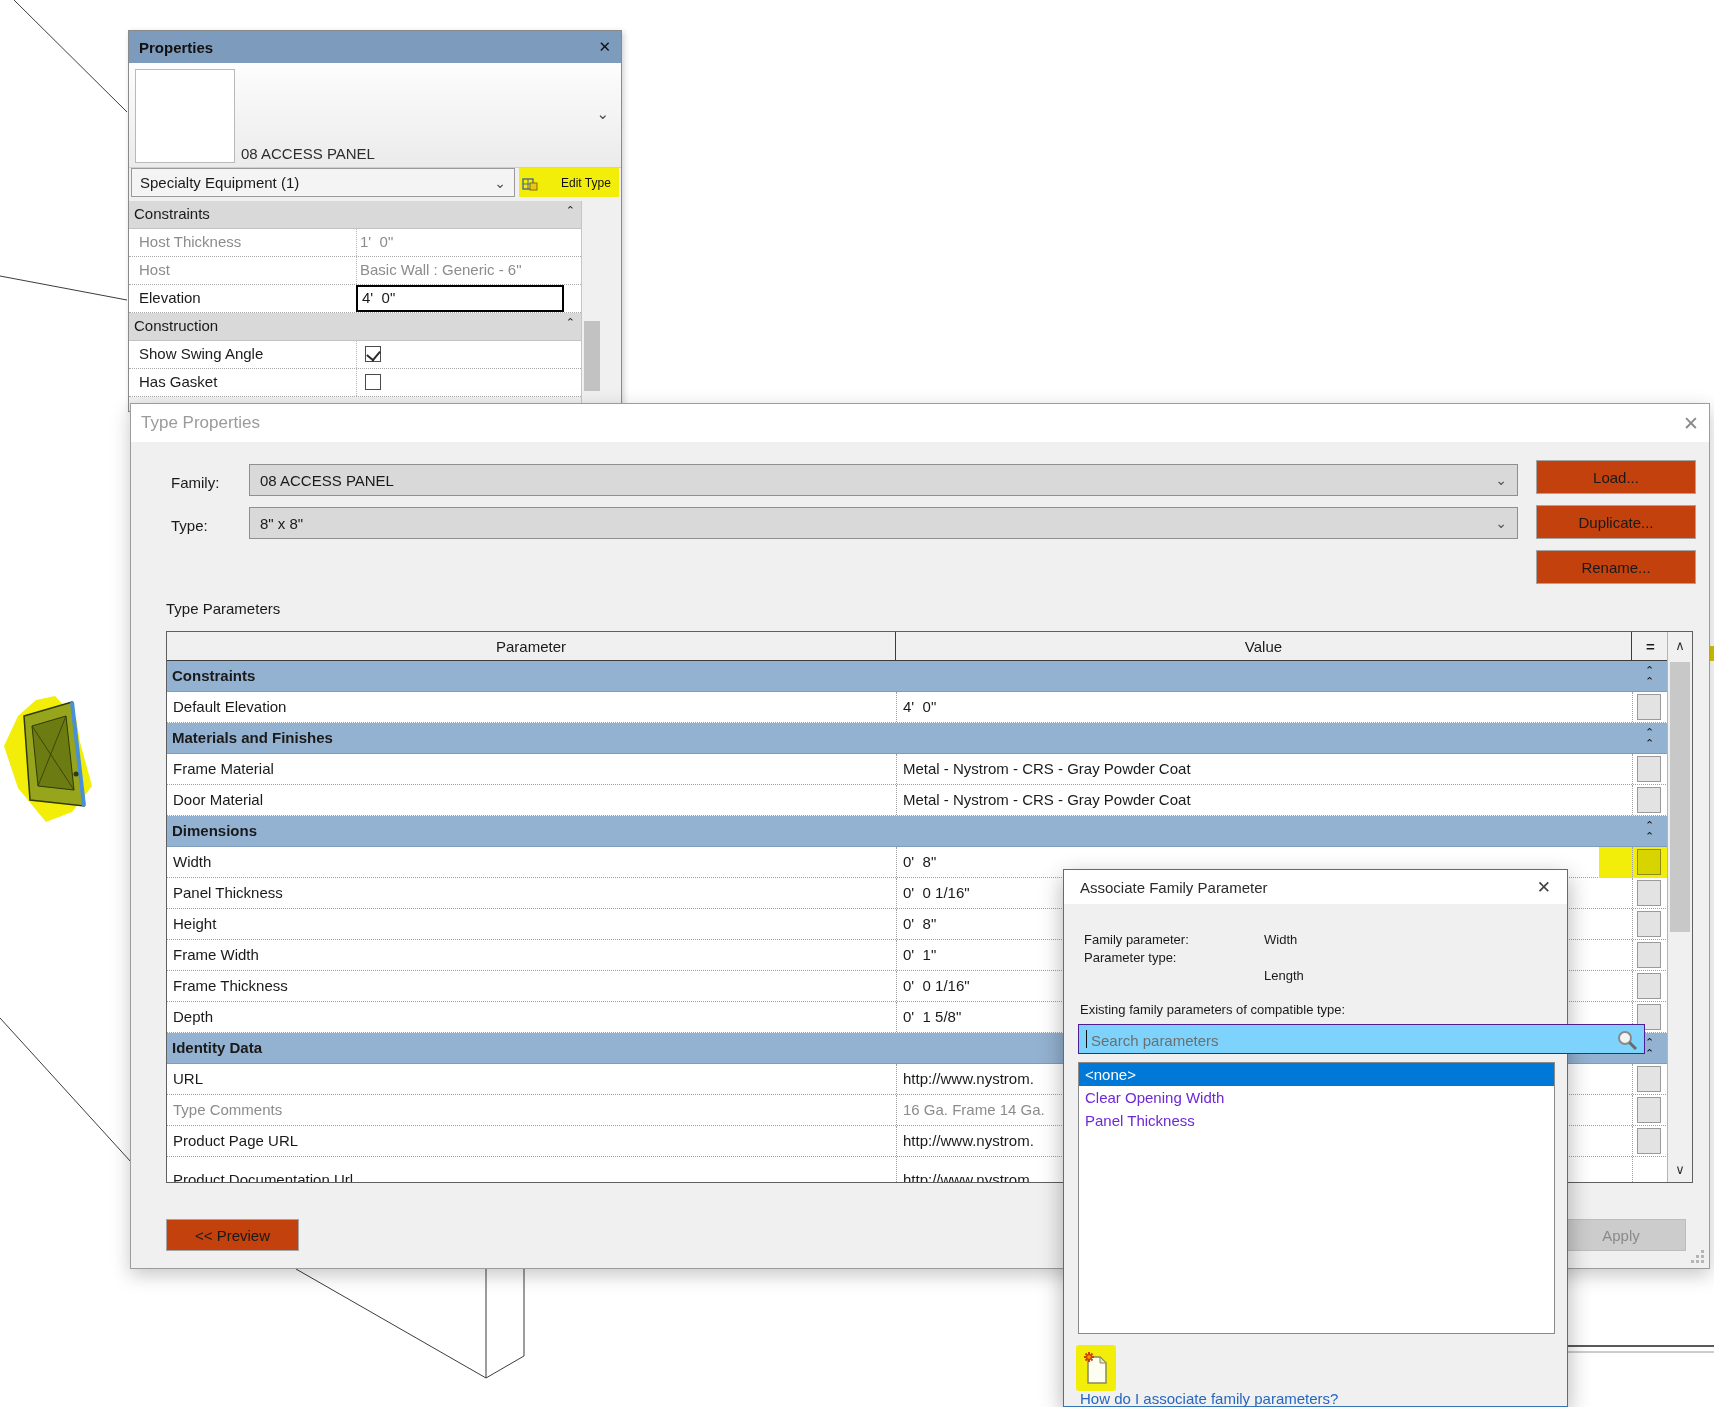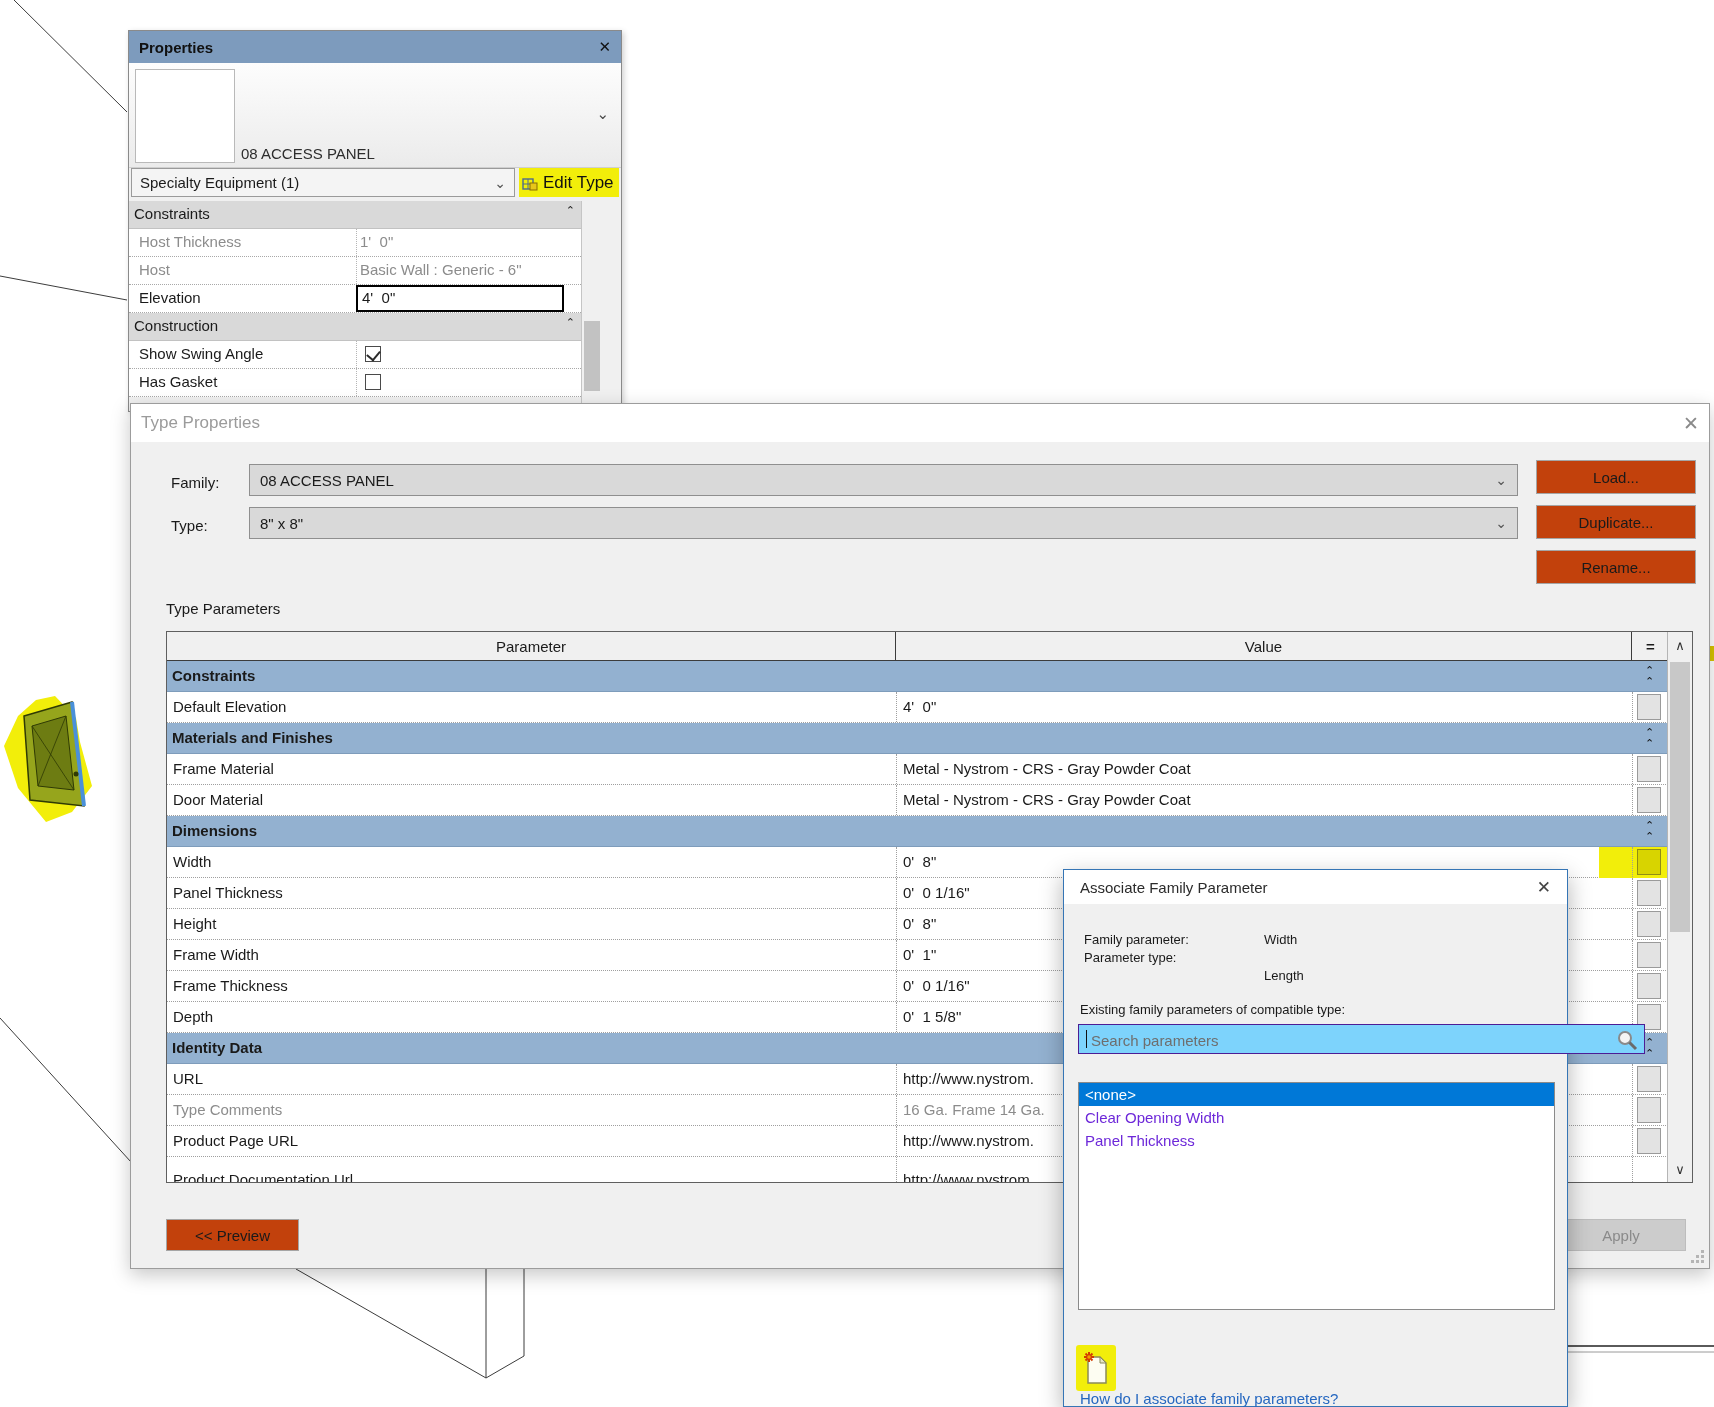--- a/index.html
+++ b/index.html
@@ -21,21 +21,21 @@
   #palette .preview{position:absolute;left:0;top:32px;right:0;height:104px;
                     background:linear-gradient(#fdfdfd,#ebebeb);border-bottom:1px solid #cfcfcf;}
   #palette .thumb{position:absolute;left:6px;top:6px;width:98px;height:92px;background:#fff;border:1px solid #b9b9b9;}
   #palette .tname{position:absolute;left:112px;top:26px;font-size:15px;color:#2d2d2d;line-height:26px;white-space:pre;}
   #palette .pvchev{position:absolute;right:12px;top:42px;font-size:15px;color:#444;}
   #palette .typesel{position:absolute;left:2px;top:137px;width:384px;height:29px;background:#f4f4f4;
                     border:1px solid #9a9a9a;box-sizing:border-box;display:flex;align-items:center;padding:0 8px;font-size:15px;}
   #palette .typesel .lbl{flex:1;}
   #palette .typesel .chev{color:#555;font-size:14px;}
   #palette .edittype{position:absolute;left:390px;top:137px;width:100px;height:29px;background:#f2ee0a;
-                     display:flex;align-items:center;gap:5px;padding:0 3px;box-sizing:border-box;font-size:17px;color:#111;}
+                     display:flex;align-items:center;gap:23px;padding:0 3px;box-sizing:border-box;font-size:12px;color:#111;}
   .pgrid{position:absolute;left:0;top:170px;width:452px;}
   .prow{position:relative;height:28px;border-bottom:1px dotted #a8a8a8;background:#fff;font-size:15px;box-sizing:border-box;}
   .prow .pl{position:absolute;left:10px;top:4px;}
   .prow .pv{position:absolute;left:231px;top:4px;white-space:pre;}
   .prow.sec{background:#d9d9d9;border-bottom:1px solid #c2c2c2;}
   .prow.sec .pl{left:5px;color:#1a1a1a;}
   .prow.sec .colchev{position:absolute;right:6px;top:3px;font-size:11px;color:#222;}
   .prow.muted .pl,.prow.muted .pv{color:#8c8c8c;}
   .prow .vdiv{position:absolute;left:227px;top:0;bottom:0;border-left:1px dotted #b5b5b5;}
   .prow .editcell{position:absolute;left:227px;top:0;width:208px;height:27px;border:2px solid #000;background:#fff;box-sizing:border-box;
@@ -100,21 +100,21 @@
               padding:0 16px;box-sizing:border-box;}
   #adlg .tbar .ttl{font-size:15px;color:#2b2b2b;flex:1;}
   #adlg .tbar .x{font-size:17px;color:#444;}
   #adlg .row{position:absolute;font-size:13px;color:#1a1a1a;}
   #srch{position:absolute;left:14px;top:154px;width:567px;height:30px;background:#7dd3fc;border:1px solid #4c1d95;box-sizing:border-box;}
   #srch .caret{position:absolute;left:7px;top:5px;width:1px;height:18px;background:#111;}
   #srch input{position:absolute;left:10px;top:3px;width:420px;height:22px;border:none;outline:none;
               font-size:15px;font-family:"Liberation Sans",sans-serif;color:#333;background:transparent;}
   #srch input::placeholder{color:#6e6e6e;opacity:1;}
   #srch .mag{position:absolute;right:6px;top:4px;}
-  #plist{position:absolute;left:14px;top:192px;width:477px;height:228px;background:#fff;border:1px solid #8a8a8a;box-sizing:border-box;margin-top:20px;}
+  #plist{position:absolute;left:14px;top:192px;width:477px;height:272px;background:#fff;border:1px solid #8a8a8a;box-sizing:border-box;}
   .litem{height:23px;line-height:23px;font-size:15px;padding-left:6px;color:#6d28d9;white-space:nowrap;}
   .litem.sel{background:#0078d7;color:#fff;}
   #npicon{position:absolute;left:12px;top:475px;width:40px;height:46px;background:#f2ee0a;border-radius:3px;
           display:flex;align-items:center;justify-content:center;}
   #helplink{position:absolute;left:16px;top:520px;font-size:15px;color:#2567c0;white-space:nowrap;}
 
   .ylw-sliver{left:1705px;top:646px;width:9px;height:15px;background:#d8c400;z-index:3;}
 </style>
 </head>
 <body>

